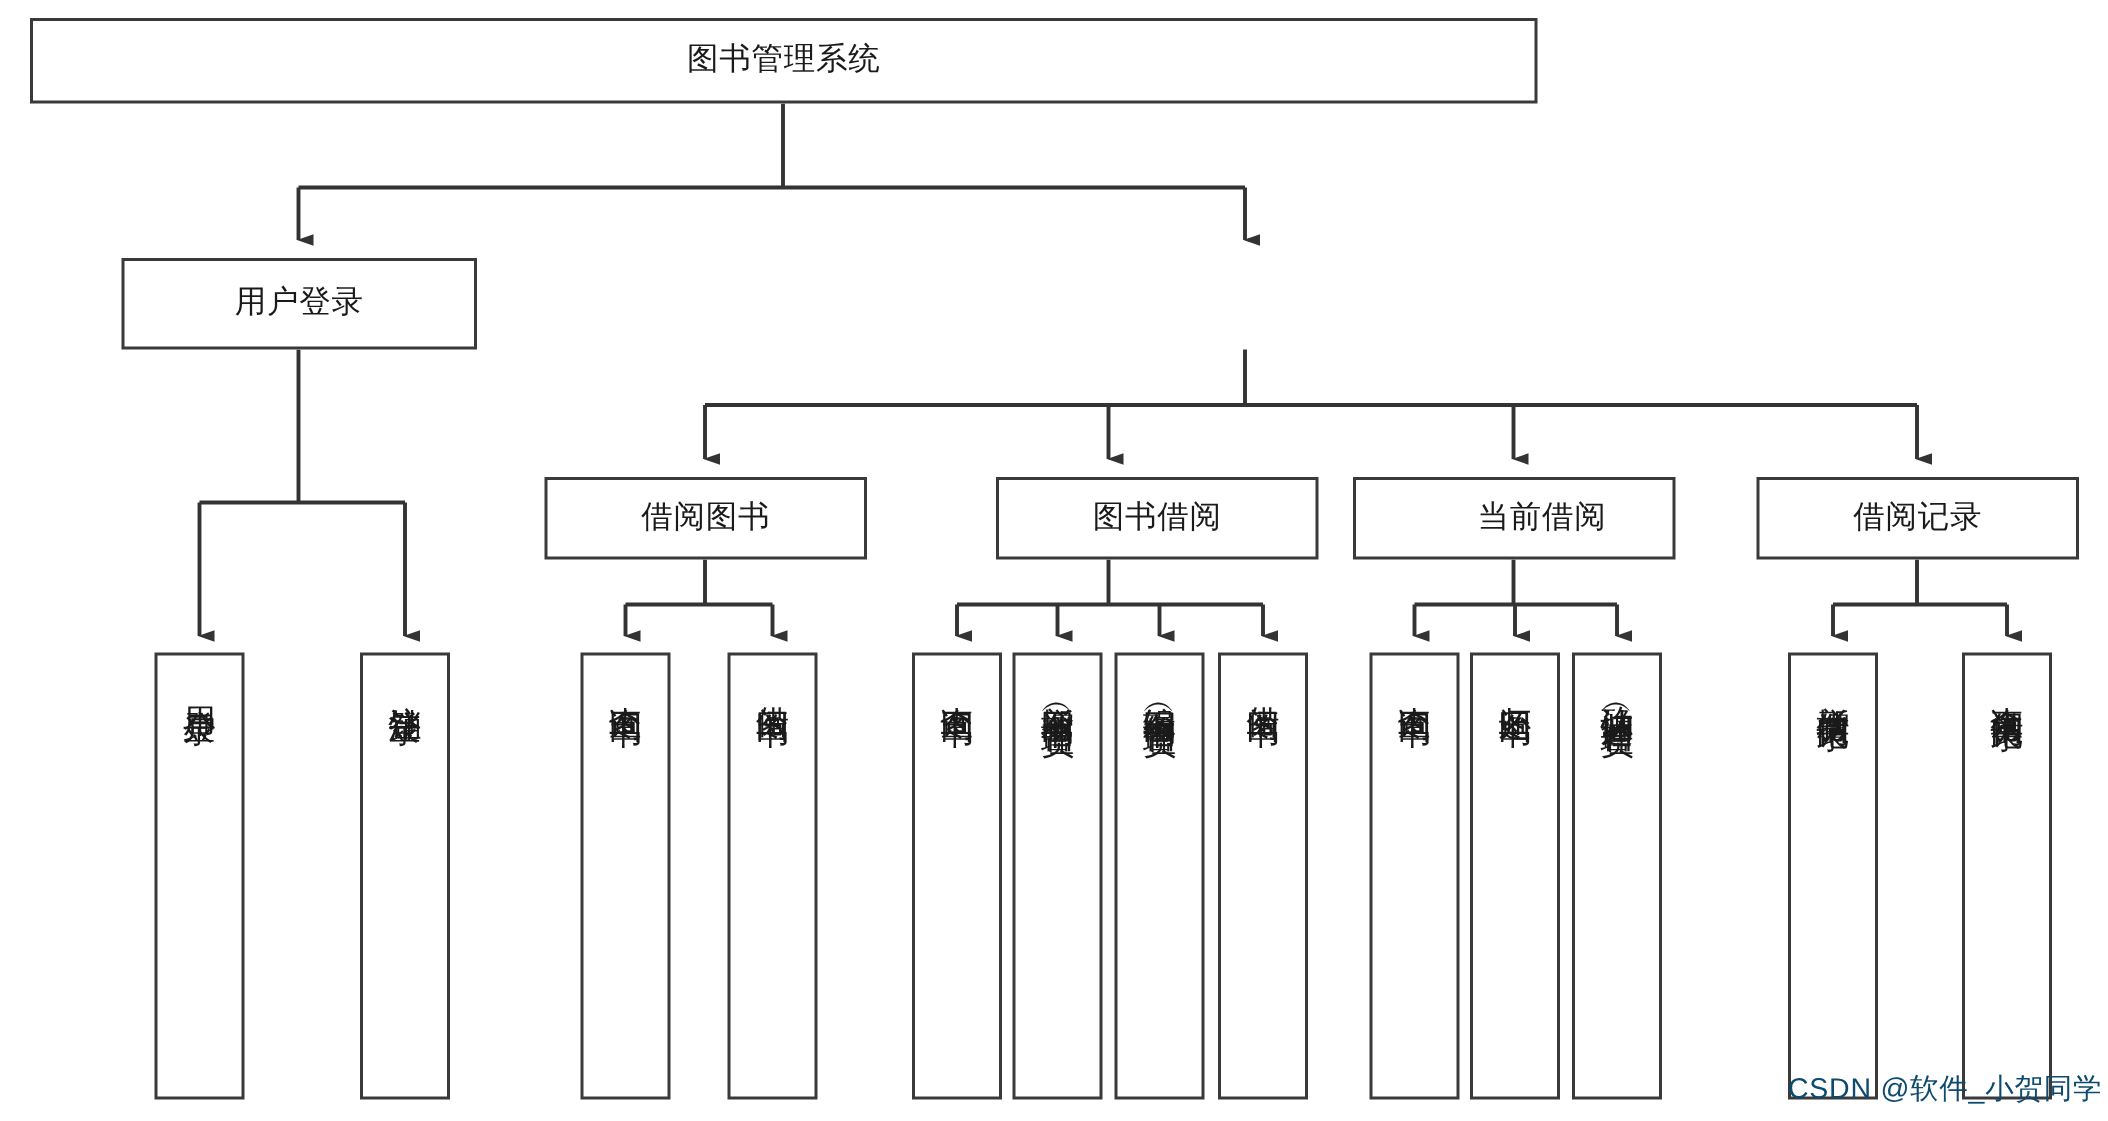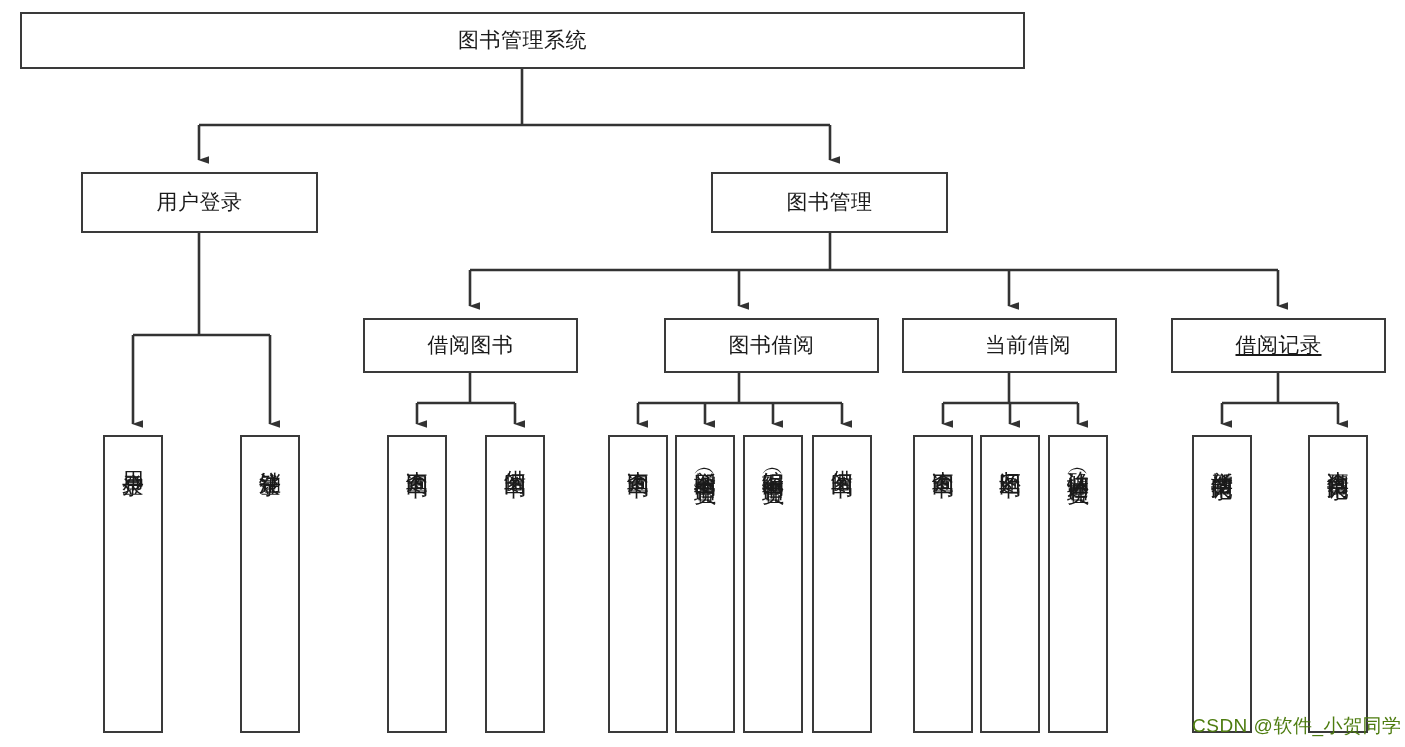--- a/index.html
+++ b/index.html
@@ -53,21 +53,21 @@
   }
   .node.vertical .label {
     writing-mode: vertical-rl;
     text-orientation: upright;
     font-size: 22px;
     letter-spacing: 2px;
     line-height: 1;
   }
   .watermark {
     position: absolute;
-    color: #4d7c0f;
+    color: #0c4a6e;
     font-size: 19px;
     white-space: nowrap;
     letter-spacing: 0.5px;
   }
 </style>
 </head>
 <body>
 
 <div id="diagram-root">
 
@@ -123,37 +123,34 @@
   </svg>
 
   <div class="node horizontal" style="left:20px; top:12px; width:1005px; height:57px;">
     <span class="label">图书管理系统</span>
   </div>
 
   <div class="node horizontal" style="left:81px; top:172px; width:237px; height:61px;">
     <span class="label">用户登录</span>
   </div>
 
-  <div class="node horizontal" style="left:711px; top:172px; width:237px; height:61px;">
-    <span class="label">图书管理</span>
-  </div>
 
   <div class="node horizontal" style="left:363px; top:318px; width:215px; height:55px;">
     <span class="label">借阅图书</span>
   </div>
 
   <div class="node horizontal" style="left:632px; top:318px; width:215px; height:55px;margin-left:32px;">
     <span class="label">图书借阅</span>
   </div>
 
   <div class="node horizontal" style="left:902px; top:318px; width:215px; height:55px;padding-left:37px;">
     <span class="label">当前借阅</span>
   </div>
 
-  <div class="node horizontal" style="left:1171px; top:318px; width:215px; height:55px;text-decoration:underline;">
+  <div class="node horizontal" style="left:1171px; top:318px; width:215px; height:55px;">
     <span class="label">借阅记录</span>
   </div>
 
   <div class="node vertical" style="left:103px; top:435px; width:60px; height:298px;">
     <span class="label">用户登录</span>
   </div>
 
   <div class="node vertical" style="left:240px; top:435px; width:60px; height:298px;">
     <span class="label">注销登录</span>
   </div>

